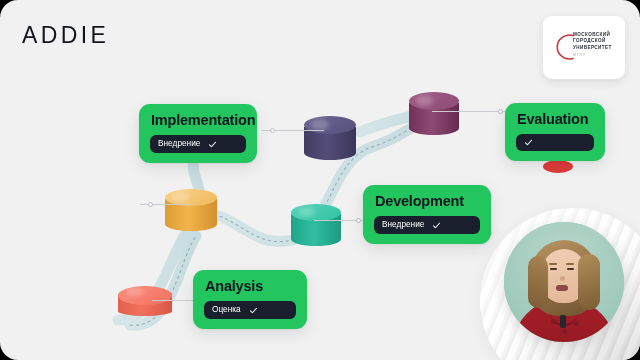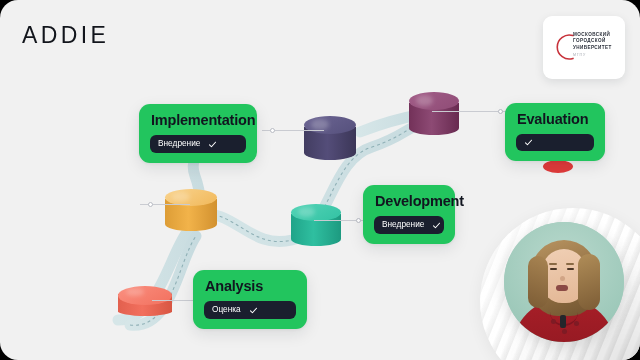--- a/index.html
+++ b/index.html
@@ -206,21 +206,21 @@
   <div class="card" style="left:505px;top:103px;width:100px;">
     <div class="card-title">Evaluation</div>
     <div class="pill">
       <svg class="check" viewBox="0 0 12 12">
         <path d="M2 6.4 L4.6 9 L10 3" fill="none" stroke="#ffffff" stroke-width="1.4" stroke-linecap="round" stroke-linejoin="round"></path>
       </svg>
     </div>
   </div>
 
 
-  <div class="card" style="left:363px;top:185px;width:92px;">
+  <div class="card" style="left:363px;top:185px;width:128px;">
     <div class="card-title">Development</div>
     <div class="pill">
       <span class="pill-text">Внедрение</span>
       <svg class="check" viewBox="0 0 12 12">
         <path d="M2 6.4 L4.6 9 L10 3" fill="none" stroke="#ffffff" stroke-width="1.4" stroke-linecap="round" stroke-linejoin="round"></path>
       </svg>
     </div>
   </div>
 
   <div class="card" style="left:193px;top:270px;width:114px;">

